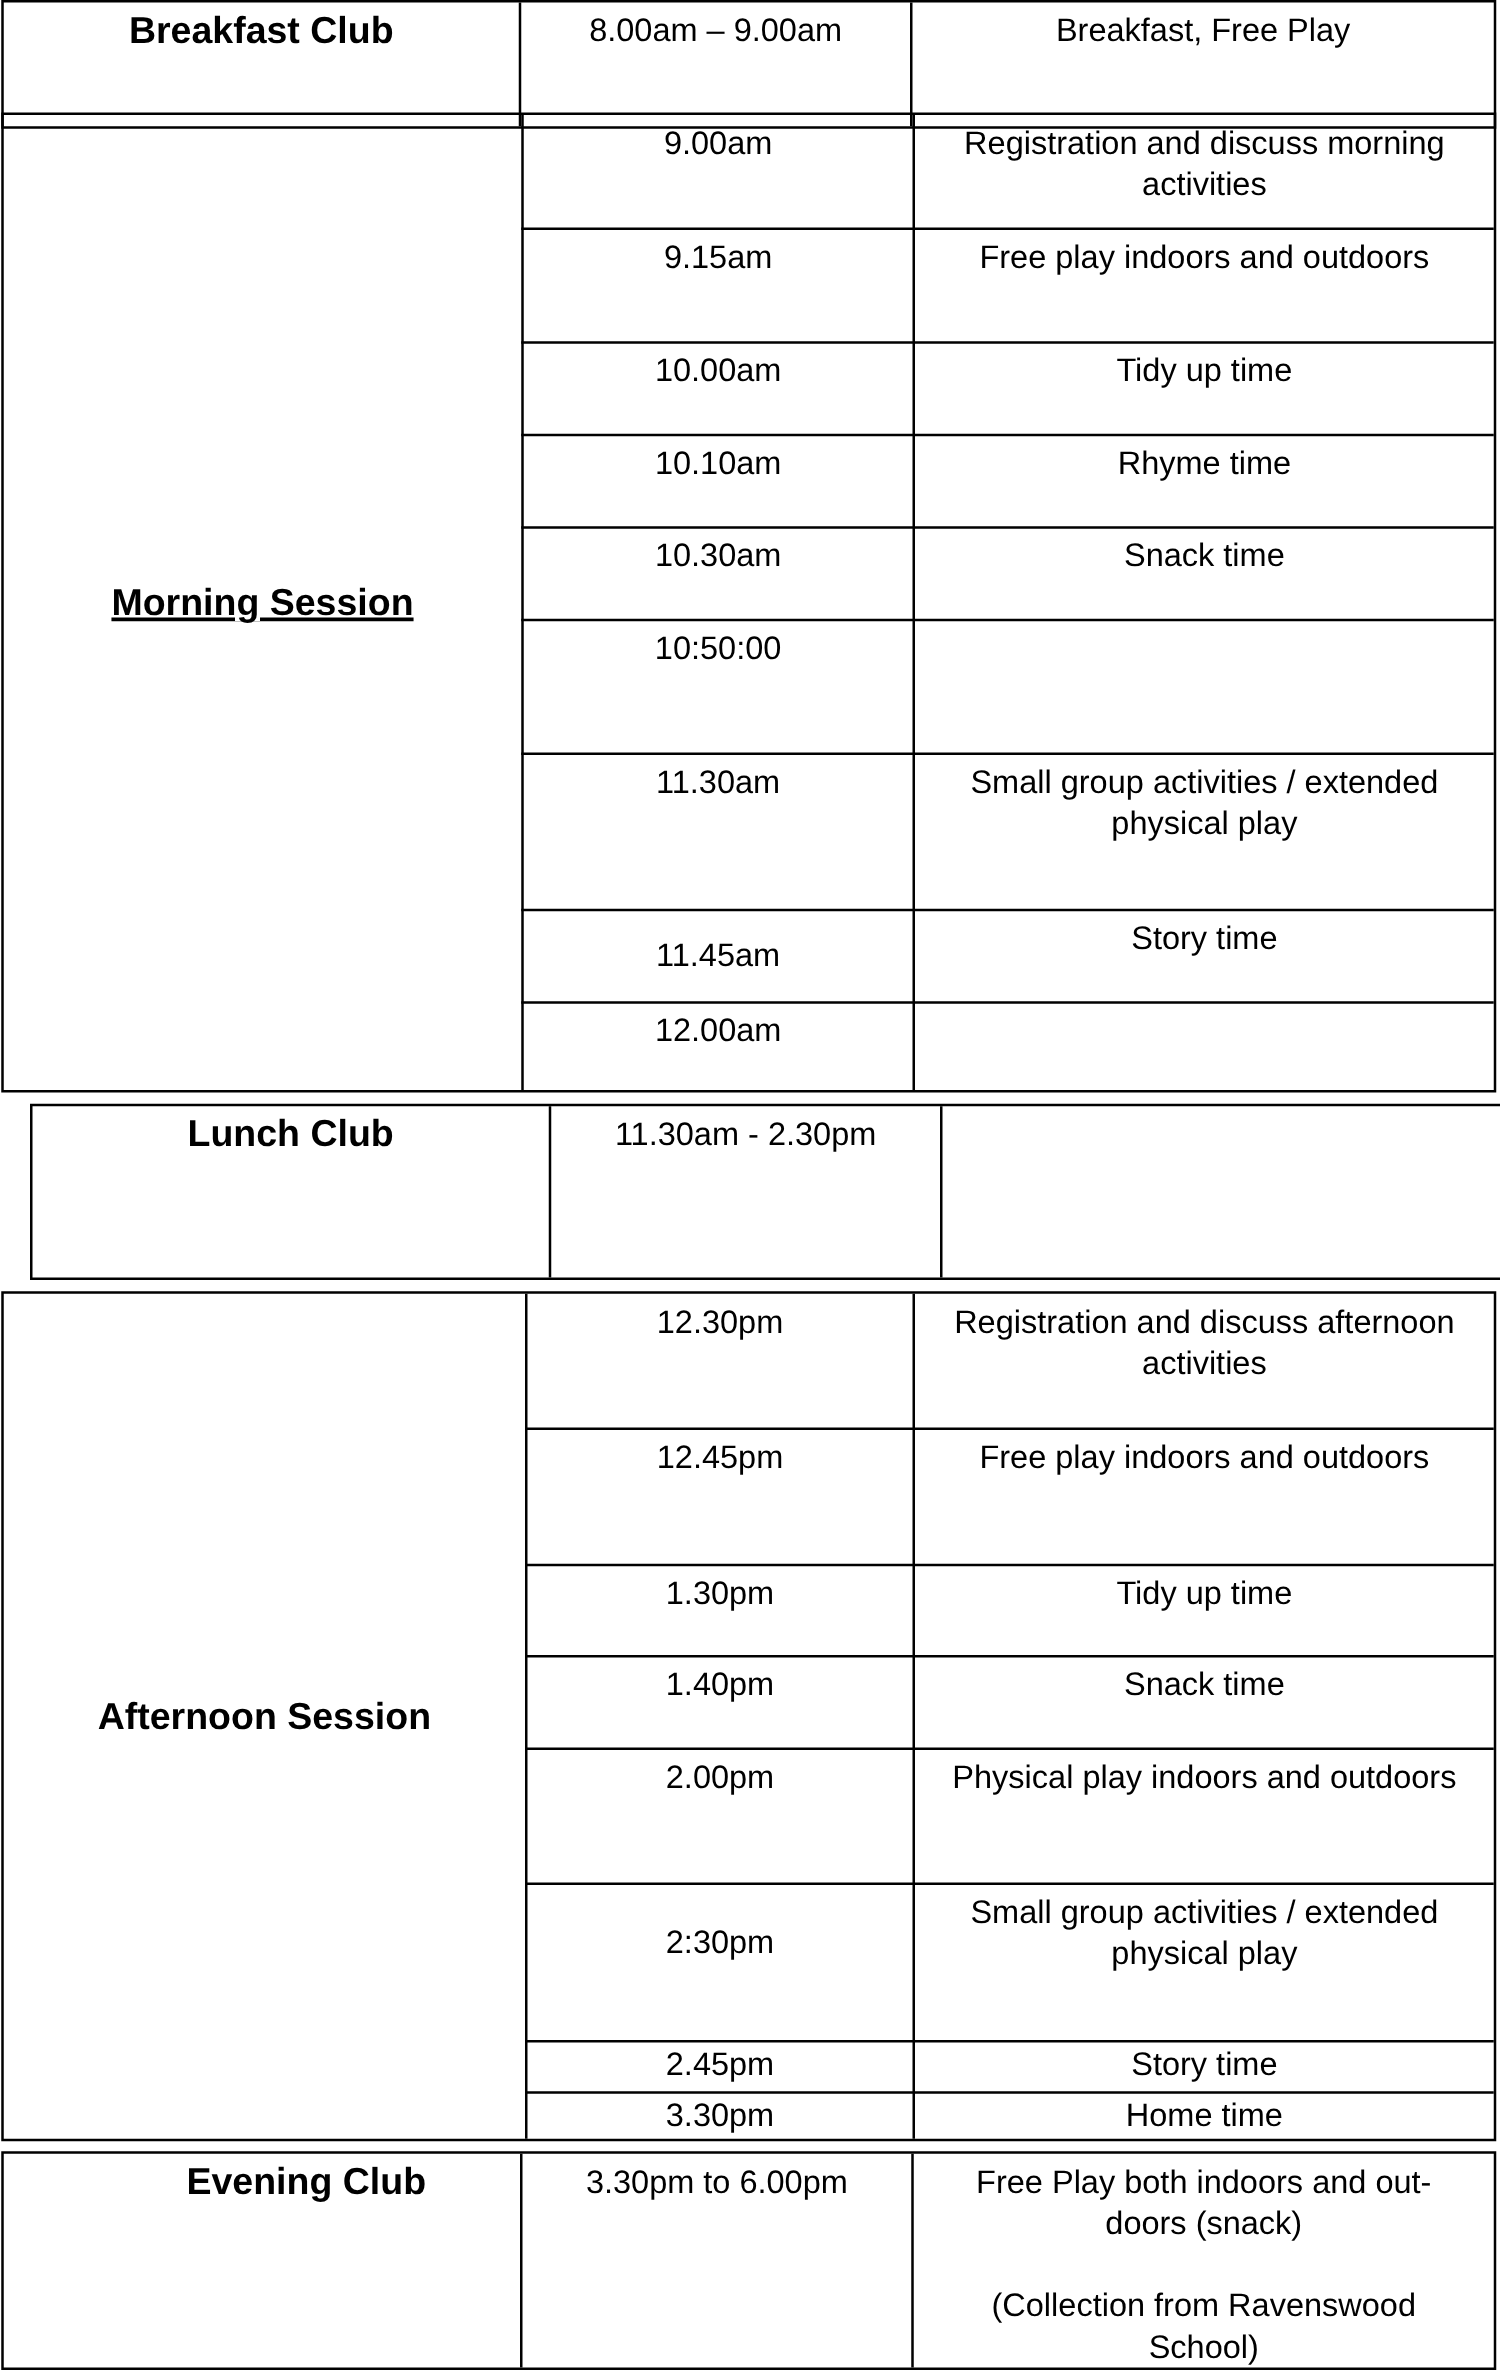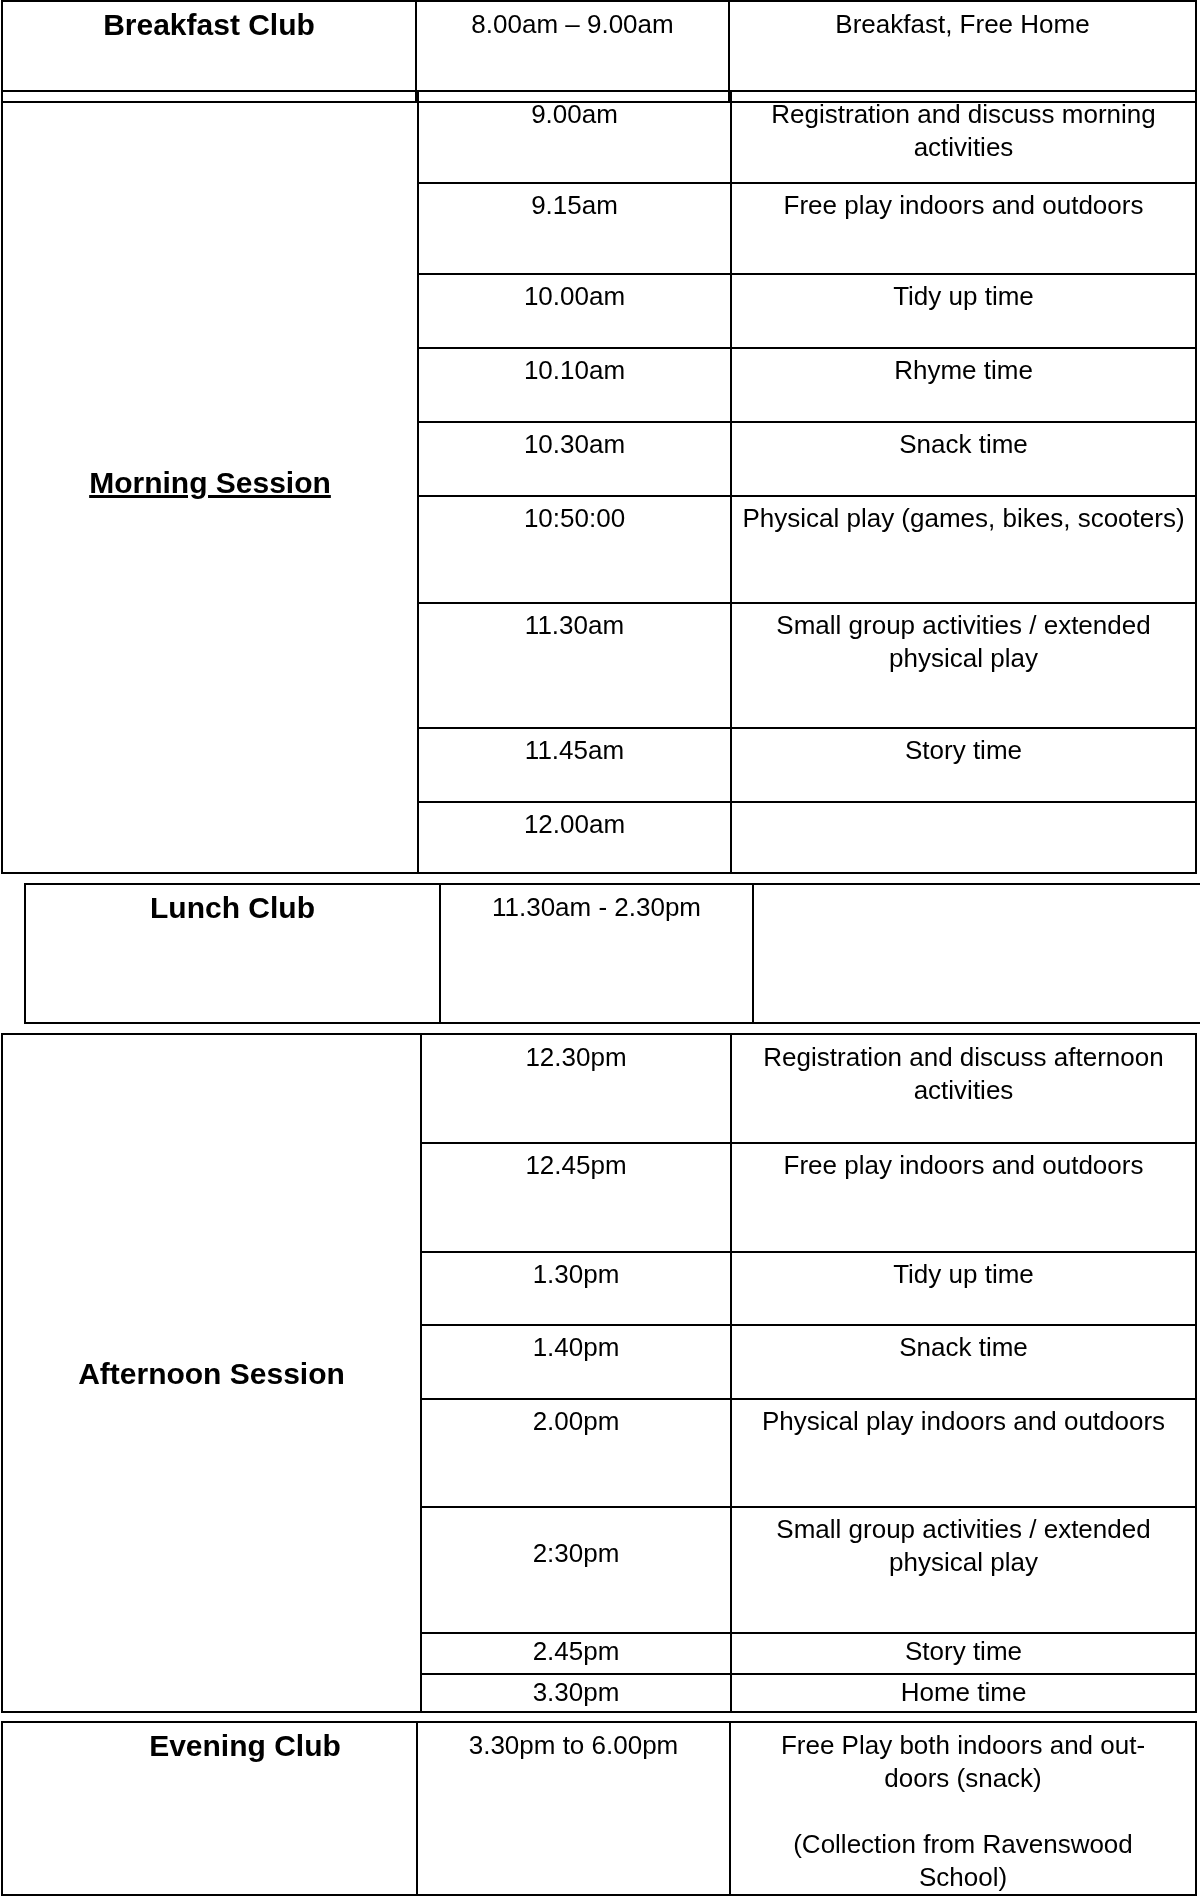--- a/index.html
+++ b/index.html
@@ -11,21 +11,21 @@
   .hline{position:absolute;height:2px;background:#000;}
 </style>
 </head>
 <body>
 
 <div class="tbl" style="top:0;height:103px;">
   <div class="vline" style="left:412px;"></div>
   <div class="vline" style="left:725px;"></div>
   <div class="cell label" style="left:0;width:412px;top:0;padding-top:6px;">Breakfast Club</div>
   <div class="cell" style="left:414px;width:311px;top:0;">8.00am – 9.00am</div>
-  <div class="cell" style="left:727px;width:465px;top:0;">Breakfast, Free Home</div>
+  <div class="cell" style="left:727px;width:465px;top:0;">Breakfast, Free Play</div>
 </div>
 
 <div class="tbl" id="morning" style="top:90px;height:784px;">
   <div class="vline" style="left:414px;"></div>
   <div class="vline" style="left:727px;"></div>
   <div class="cell label" style="left:0;width:414px;top:0;height:780px;display:flex;align-items:center;justify-content:center;padding:0;text-decoration:underline;">Morning Session</div>
 <div class="cell" style="left: 416px; width: 311px; top: 0px; height: 91px; padding-top: 6px;">9.00am</div>
     <div class="cell" style="left: 729px; width: 463px; top: 0px; height: 91px; padding: 6px 10px 0px;">Registration and discuss morning activities</div>
     <div class="hline" style="left: 414px; right: 0px; top: 90px;"></div>
     <div class="cell" style="left: 416px; width: 311px; top: 91px; height: 91px; padding-top: 6px;">9.15am</div>
@@ -34,26 +34,25 @@
     <div class="cell" style="left: 416px; width: 311px; top: 182px; height: 74px; padding-top: 6px;">10.00am</div>
     <div class="cell" style="left: 729px; width: 463px; top: 182px; height: 74px; padding: 6px 10px 0px;">Tidy up time</div>
     <div class="hline" style="left: 414px; right: 0px; top: 255px;"></div>
     <div class="cell" style="left: 416px; width: 311px; top: 256px; height: 74px; padding-top: 6px;">10.10am</div>
     <div class="cell" style="left: 729px; width: 463px; top: 256px; height: 74px; padding: 6px 10px 0px;">Rhyme time</div>
     <div class="hline" style="left: 414px; right: 0px; top: 329px;"></div>
     <div class="cell" style="left: 416px; width: 311px; top: 330px; height: 74px; padding-top: 6px;">10.30am</div>
     <div class="cell" style="left: 729px; width: 463px; top: 330px; height: 74px; padding: 6px 10px 0px;">Snack time</div>
     <div class="hline" style="left: 414px; right: 0px; top: 403px;"></div>
     <div class="cell" style="left: 416px; width: 311px; top: 404px; height: 107px; padding-top: 6px;">10:50:00</div>
-    <div class="cell" style="left: 729px; width: 463px; top: 404px; height: 107px; padding: 6px 10px 0px;">Physical play (games, bikes, scooters)</div>
     <div class="hline" style="left: 414px; right: 0px; top: 510px;"></div>
     <div class="cell" style="left: 416px; width: 311px; top: 511px; height: 125px; padding-top: 6px;">11.30am</div>
     <div class="cell" style="left: 729px; width: 463px; top: 511px; height: 125px; padding: 6px 10px 0px;">Small group activities / extended physical play</div>
     <div class="hline" style="left: 414px; right: 0px; top: 635px;"></div>
-    <div class="cell" style="left: 416px; width: 311px; top: 636px; height: 74px; padding-top: 6px;">11.45am</div>
+    <div class="cell" style="left: 416px; width: 311px; top: 636px; height: 74px; padding-top: 20px;">11.45am</div>
     <div class="cell" style="left: 729px; width: 463px; top: 636px; height: 74px; padding: 6px 10px 0px;">Story time</div>
     <div class="hline" style="left: 414px; right: 0px; top: 709px;"></div>
     <div class="cell" style="left: 416px; width: 311px; top: 710px; height: 70px; padding-top: 6px;">12.00am</div>
   </div>
 
 <div class="tbl" style="top:883px;height:141px;margin-left:23px;">
   <div class="vline" style="left:413px;"></div>
   <div class="vline" style="left:726px;"></div>
   <div class="cell label" style="left:0;width:413px;top:0;">Lunch Club</div>
   <div class="cell" style="left:415px;width:311px;top:0;">11.30am - 2.30pm</div>

